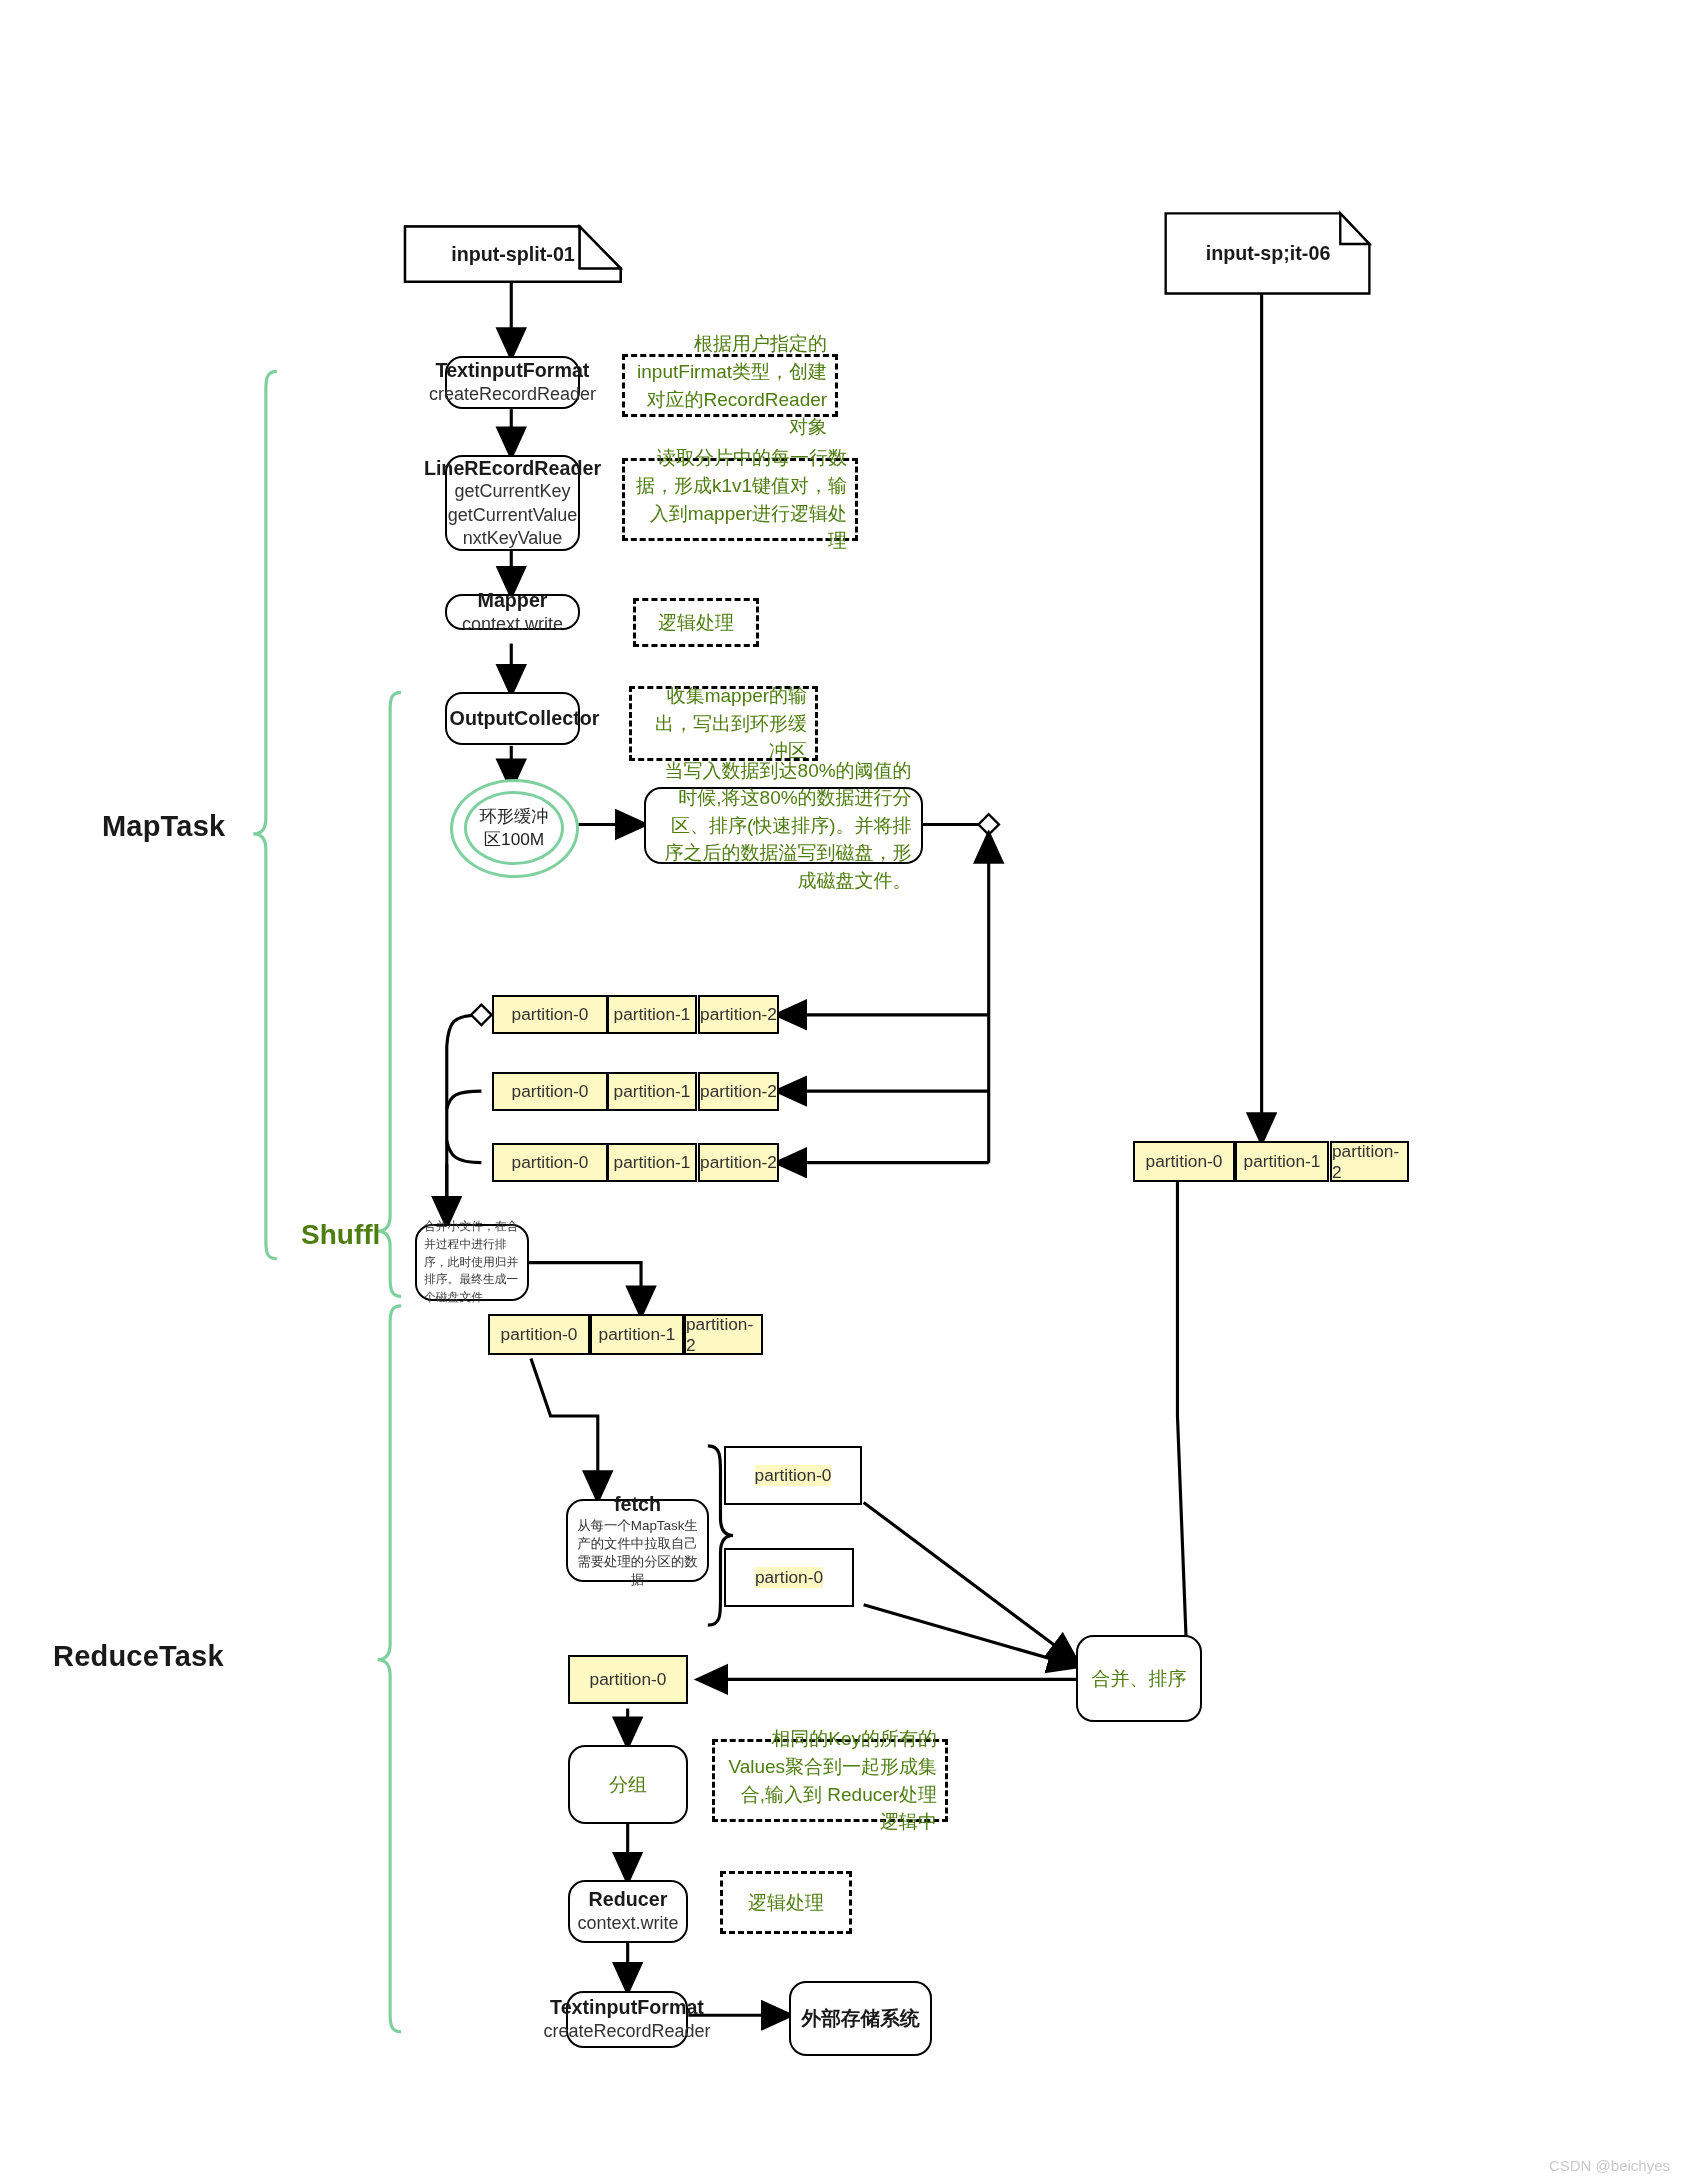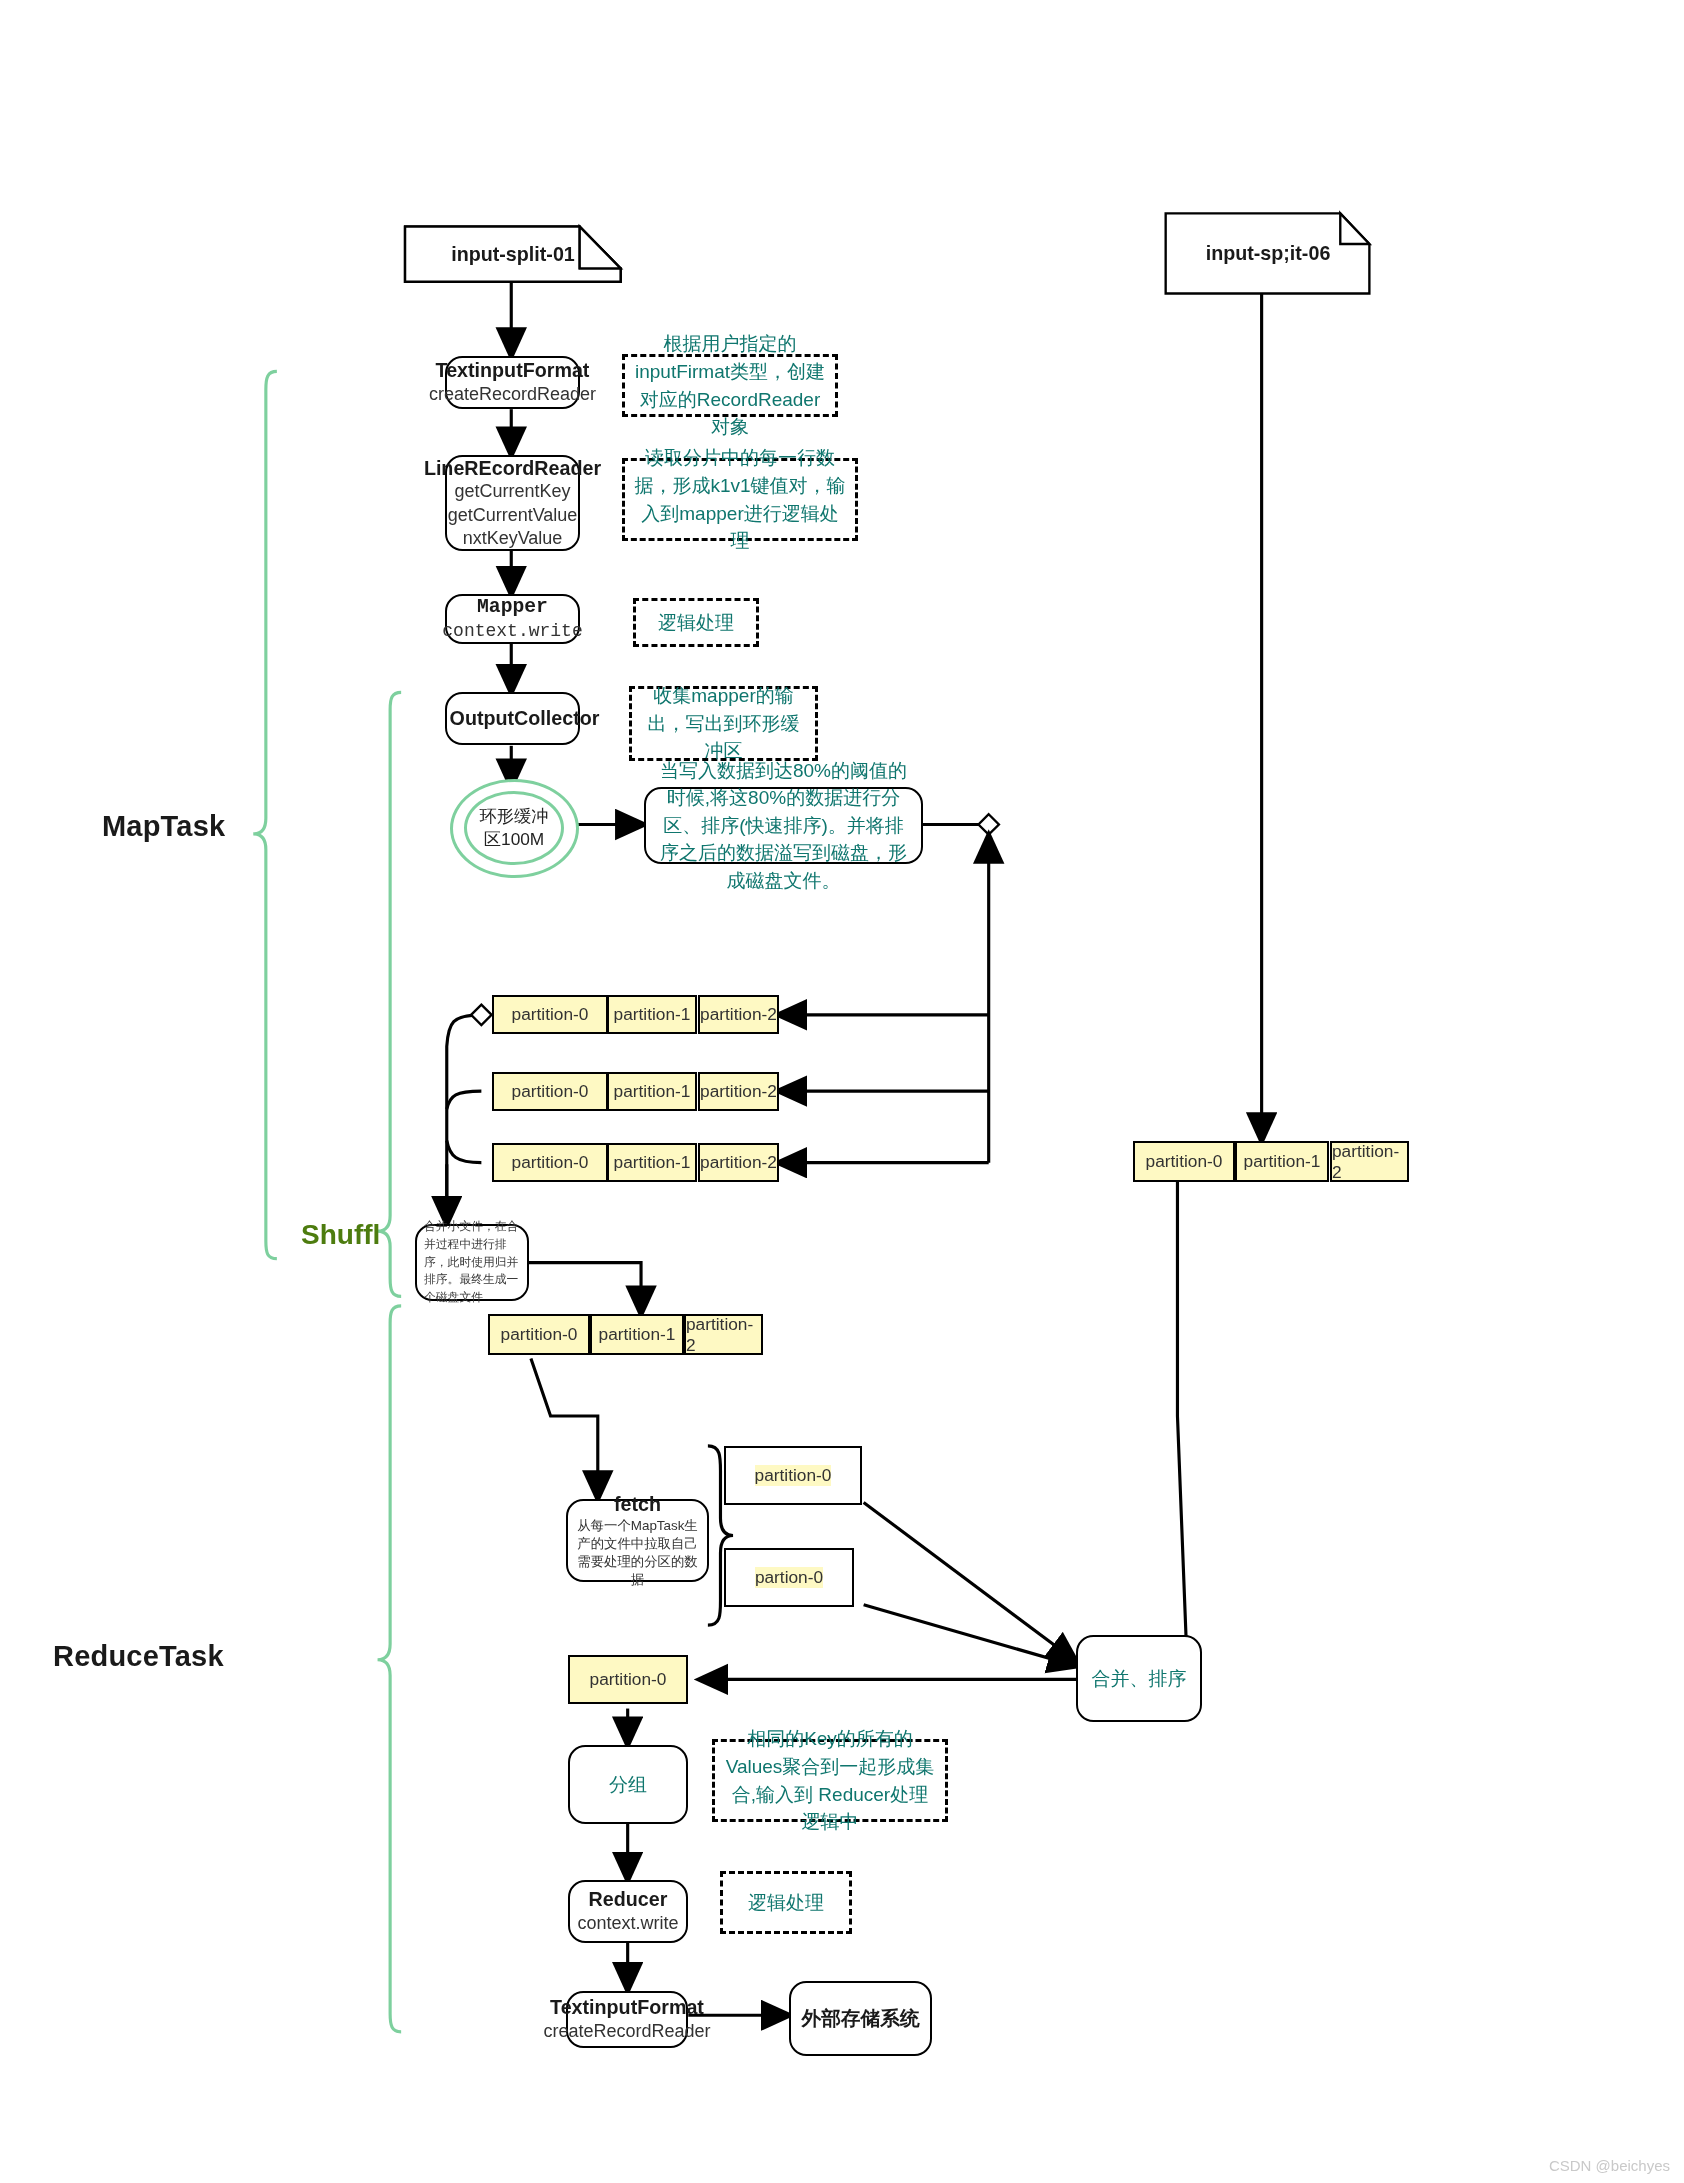--- a/index.html
+++ b/index.html
@@ -7,21 +7,21 @@
   #stage{position:relative;width:1684px;height:2183px;background:#fff;overflow:hidden;}
   svg.layer{position:absolute;left:0;top:0;width:1684px;height:2183px;pointer-events:none;}
   .node{position:absolute;box-sizing:border-box;display:flex;flex-direction:column;
         align-items:center;justify-content:center;text-align:center;background:#fff;
         border:2.4px solid #000;}
   .rnode{border-radius:17.3px;}
   .sq{border-radius:0;}
   .dash{border:3.1px dashed #000;border-radius:0;}
   .lbl-big{position:absolute;font-size:29px;font-weight:bold;color:#1a1a1a;letter-spacing:0.2px;}
   .lbl-mid{position:absolute;font-size:28px;font-weight:bold;color:#4d7c0f;}
-  .note{font-size:19px;line-height:1.45;color:#0f766e;}
+  .note{font-size:19px;line-height:1.45;color:#4d7c0f;text-align:right;}
   .note-sm{font-size:11.8px;line-height:1.5;color:#3a3a3a;}
   .node-title{font-size:19.7px;font-weight:bold;line-height:1.25;}
   .node-sub{font-size:18px;color:#333;line-height:1.3;}
   .node-sub-sm{font-size:13.4px;color:#333;line-height:1.35;}
   .part{position:absolute;box-sizing:border-box;border:2.4px solid #000;background:#fef9c3;
         display:flex;align-items:center;justify-content:center;font-size:17.3px;color:#333;}
   .docnode{position:absolute;}
   .watermark{position:absolute;right:14px;bottom:9.4px;font-size:15px;color:#c9c9c9;}
   .ring-outer{position:absolute;border:3.1px solid #7ed09e;border-radius:50%;background:#fff;}
   .ring-inner{position:absolute;border:3.1px solid #7ed09e;border-radius:50%;background:#fff;
@@ -124,21 +124,21 @@
     <span class="node-sub">createRecordReader</span>
   </div>
 
   <div class="node rnode" style="left:445px;top:455px;width:135px;height:96px;">
     <span class="node-title">LineREcordReader</span>
     <span class="node-sub">getCurrentKey</span>
     <span class="node-sub">getCurrentValue</span>
     <span class="node-sub">nxtKeyValue</span>
   </div>
 
-  <div class="node rnode" style="left:445px;top:594px;width:135px;height:50px;font-family:Liberation Mono, monospace;">
+  <div class="node rnode" style="left:445px;top:594px;width:135px;height:36px;">
     <span class="node-title">Mapper</span>
     <span class="node-sub">context.write</span>
   </div>
 
   <div class="node rnode" style="left:445px;top:692px;width:135px;height:53px;padding-left:24px;">
     <span class="node-title">OutputCollector</span>
   </div>
 
   <div class="ring-outer" style="left:450px;top:779px;width:123px;height:93px;"></div>
   <div class="ring-inner" style="left:464px;top:791px;width:94px;height:68px;flex-direction:column;">

